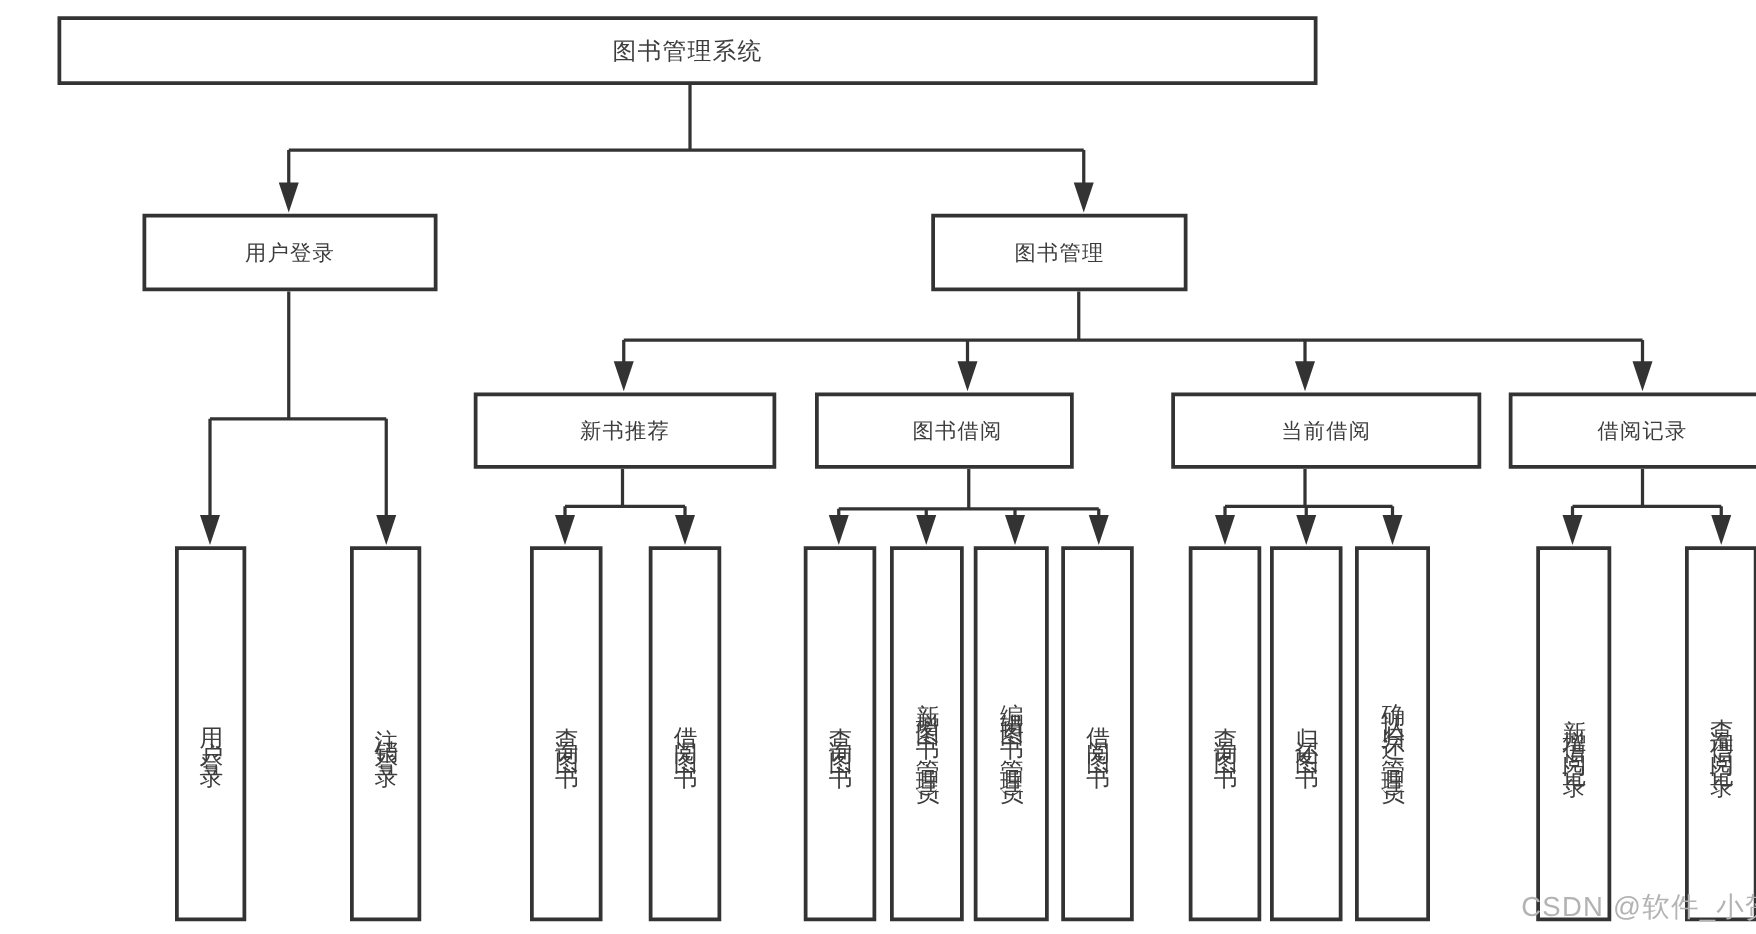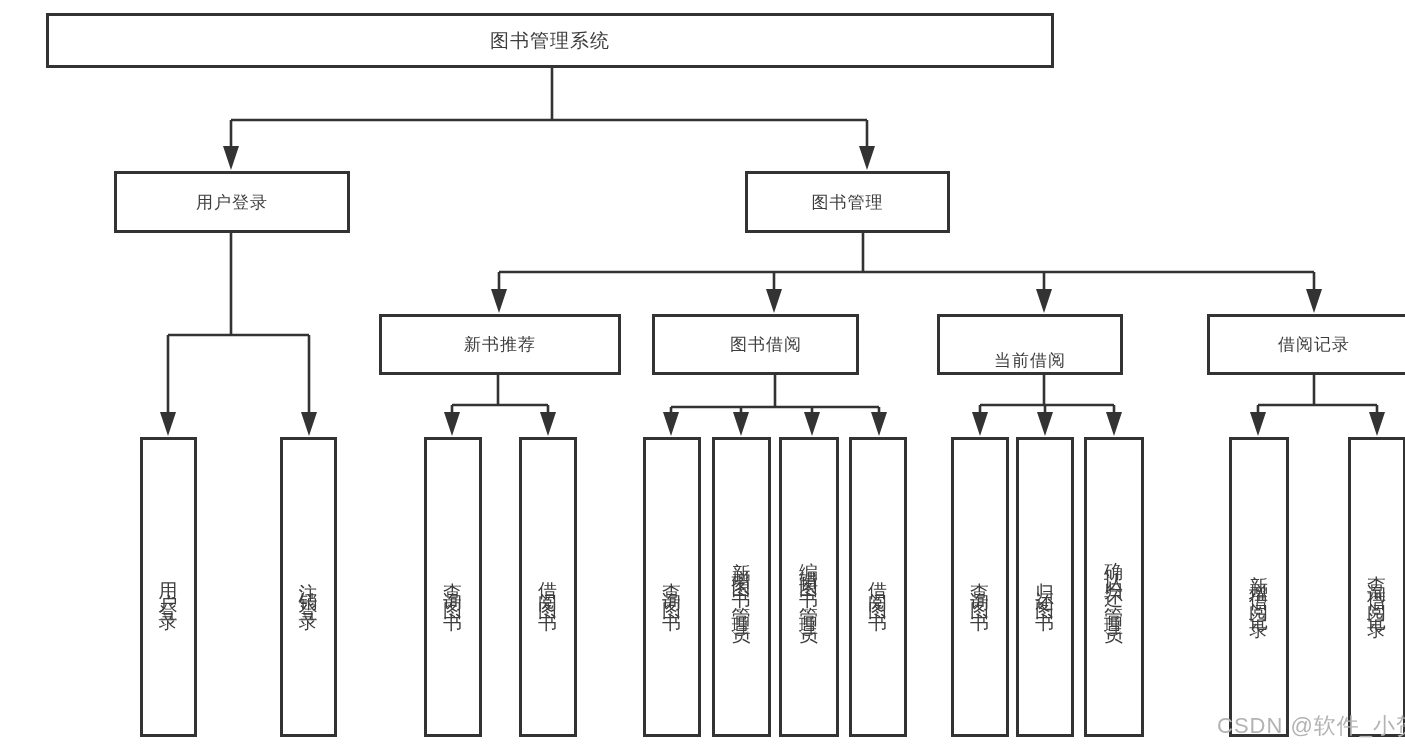--- a/index.html
+++ b/index.html
@@ -162,21 +162,21 @@
   <div class="node" style="left:711px; top:171px; width:205px; height:62px;">
     <span>图书管理</span>
   </div>
 
   <div class="node" style="left:345px; top:314px; width:242px; height:61px;justify-content:center;">
     <span>新书推荐</span>
   </div>
   <div class="node" style="left:618px; top:314px; width:207px; height:61px;padding-left:21px;">
     <span>图书借阅</span>
   </div>
-  <div class="node" style="left:903px; top:314px; width:186px; height:61px;align-items:flex-end;">
+  <div class="node" style="left:903px; top:314px; width:248px; height:61px;">
     <span>当前借阅</span>
   </div>
   <div class="node" style="left:1173px; top:314px; width:214px; height:61px;">
     <span>借阅记录</span>
   </div>
 
   <div class="leaf" style="left:106px; width:57px;">
     <span>用户登录</span>
   </div>
   <div class="leaf" style="left:246px; width:57px;">

